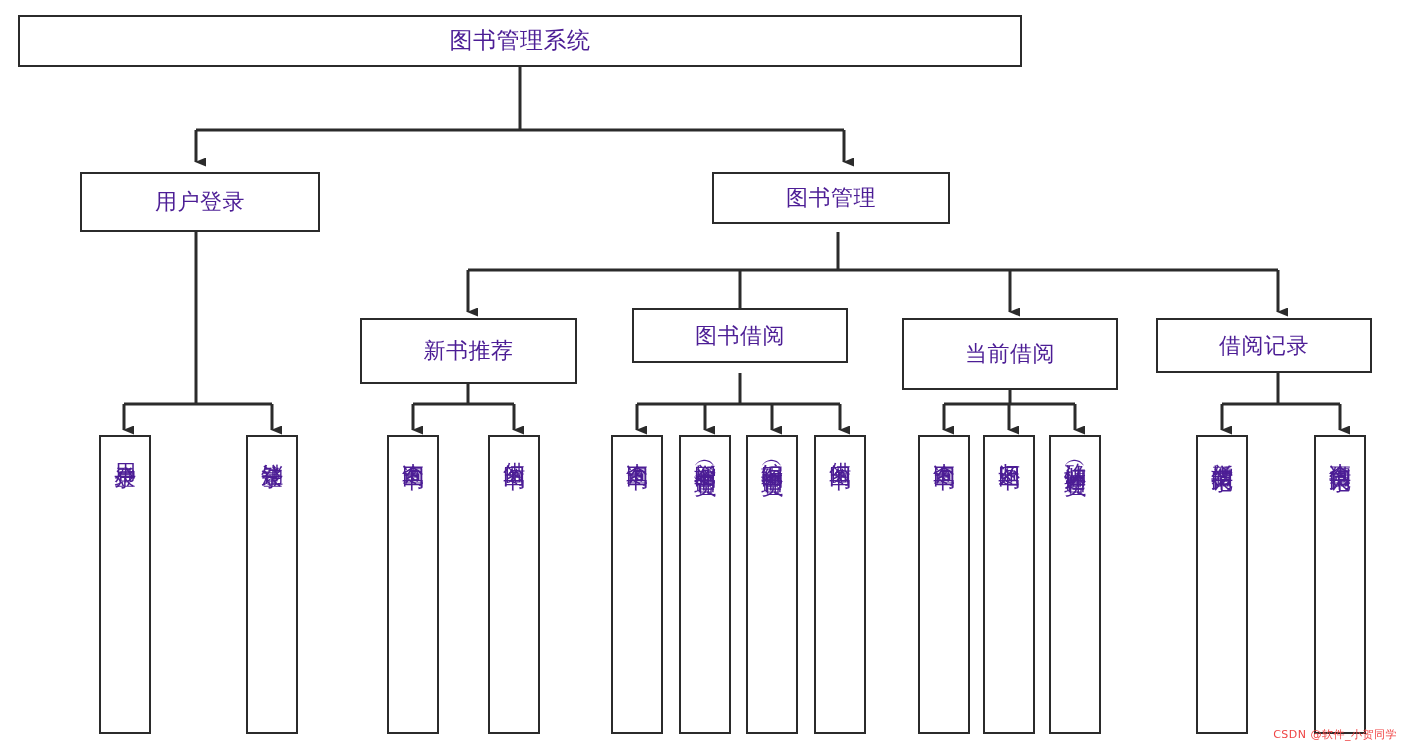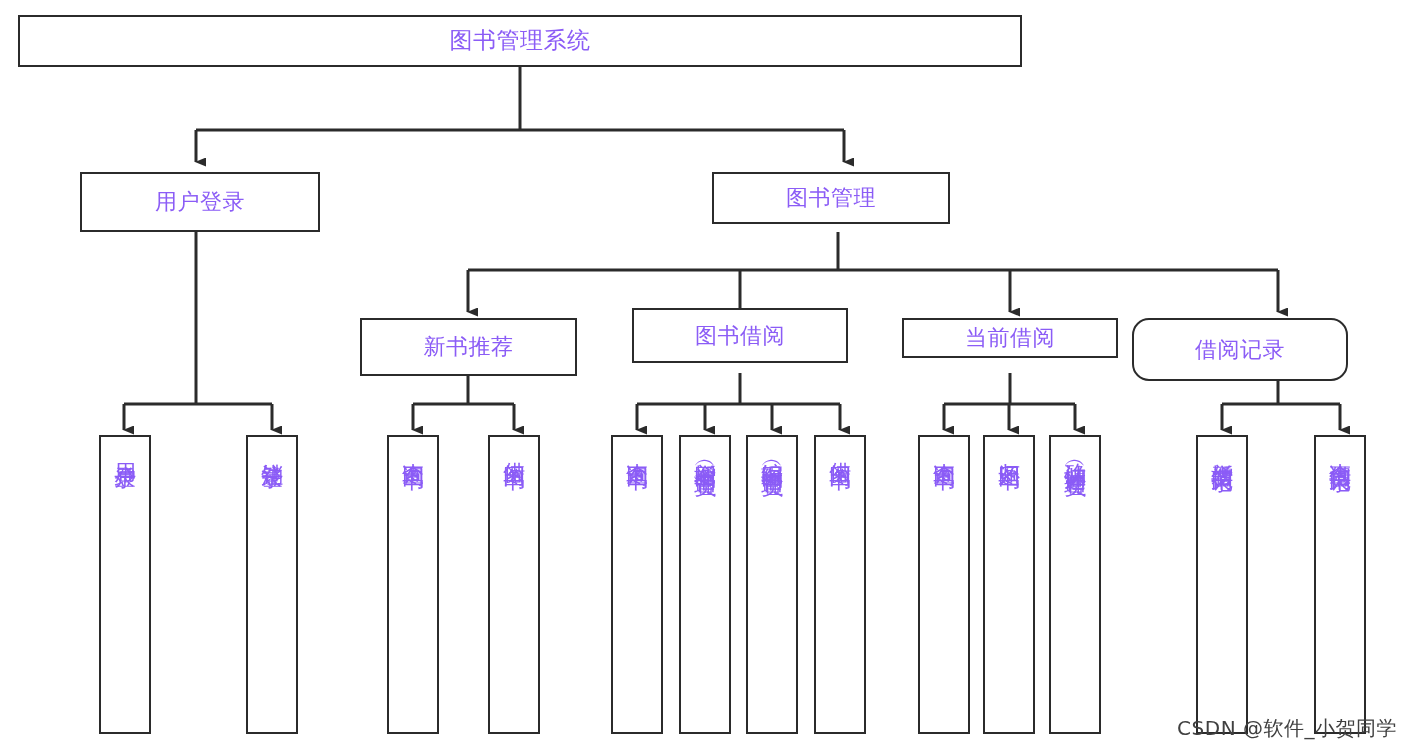--- a/index.html
+++ b/index.html
@@ -27,21 +27,21 @@
     pointer-events: none;
   }
   .node {
     position: absolute;
     box-sizing: border-box;
     border: 2px solid #2b2b2b;
     background: #ffffff;
     display: flex;
     align-items: center;
     justify-content: center;
-    color: #8b5cf6;
+    color: #4c1d95;
   }
   .node .node-label {
     display: block;
     text-align: center;
     line-height: 1.18;
     letter-spacing: 0.5px;
   }
   .node.horizontal .node-label {
     font-size: 22px;
     writing-mode: horizontal-tb;
@@ -57,22 +57,22 @@
     font-size: 22px;
     line-height: 1.02;
     letter-spacing: 2px;
     white-space: nowrap;
   }
   .node.root .node-label { font-size: 23px; }
   #watermark {
     position: absolute;
     right: 8px;
     bottom: 5px;
-    font-size: 20px;
-    color: #404040;
+    font-size: 11px;
+    color: #ef4444;
     letter-spacing: 0.5px;
     white-space: nowrap;
     user-select: none;
   }
 </style>
 </head>
 <body>
 
 <div id="diagram-root">
 
@@ -130,30 +130,30 @@
     <span class="node-label">图书管理系统</span>
   </div>
 
   <div class="node horizontal" style="left:80px; top:172px; width:240px; height:60px;">
     <span class="node-label">用户登录</span>
   </div>
   <div class="node horizontal" style="left:712px; top:172px; width:238px; height:52px;">
     <span class="node-label">图书管理</span>
   </div>
 
-  <div class="node horizontal" style="left:360px; top:318px; width:217px; height:58px;">
+  <div class="node horizontal" style="left:360px; top:318px; width:217px; height:66px;">
     <span class="node-label">新书推荐</span>
   </div>
   <div class="node horizontal" style="left:632px; top:308px; width:216px; height:55px;">
     <span class="node-label">图书借阅</span>
   </div>
-  <div class="node horizontal" style="left:902px; top:318px; width:216px; height:40px;">
+  <div class="node horizontal" style="left:902px; top:318px; width:216px; height:72px;">
     <span class="node-label">当前借阅</span>
   </div>
-  <div class="node horizontal" style="left:1132px; top:318px; width:216px; height:63px;border-radius:17px;">
+  <div class="node horizontal" style="left:1156px; top:318px; width:216px; height:55px;">
     <span class="node-label">借阅记录</span>
   </div>
 
   <div class="node vertical" style="left:99px; top:435px; width:52px; height:299px;">
     <span class="node-label">用户登录</span>
   </div>
   <div class="node vertical" style="left:246px; top:435px; width:52px; height:299px;">
     <span class="node-label">注销登录</span>
   </div>
 

